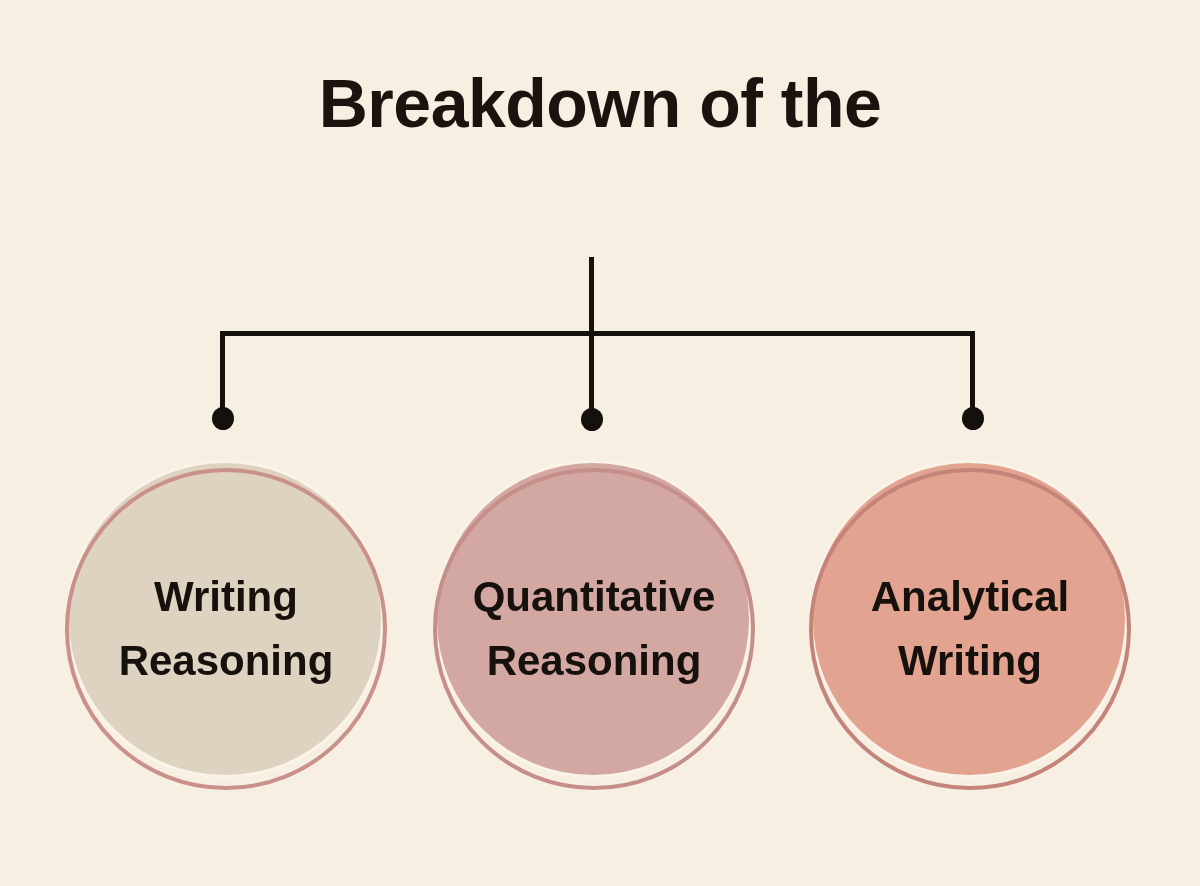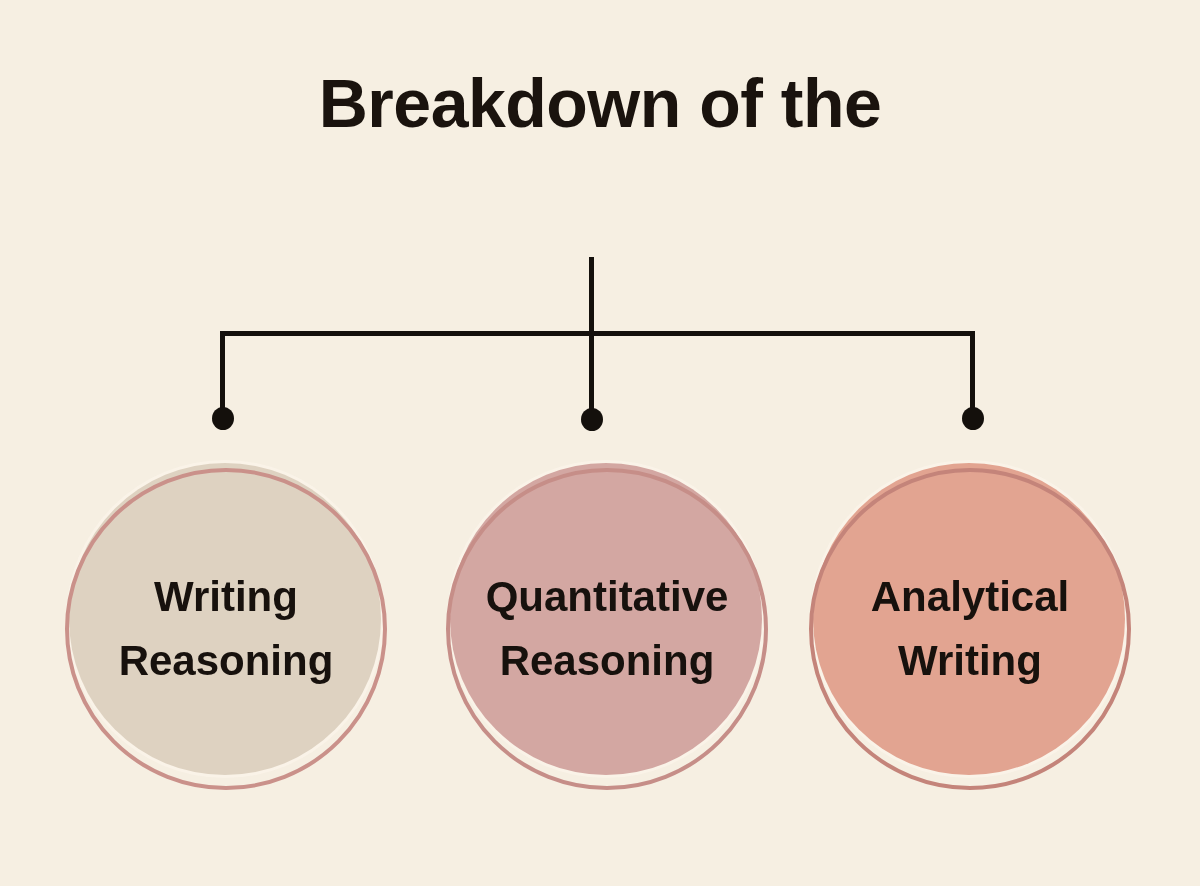--- a/index.html
+++ b/index.html
@@ -45,21 +45,21 @@
   .cdot.d3 { left: 962px; top: 407px; }
 
   
   .node {
     position: absolute;
     width: 322px;
     height: 322px;
     top: 468px;
   }
   .node.n1 { left: 65px;  }
-  .node.n2 { left: 446px; text-decoration: underline; }
+  .node.n2 { left: 433px; text-decoration: underline; }
   .node.n3 { left: 809px; }
 
   .node-fill {
     position: absolute;
     left: 4px;
     top: -5px;
     width: 312px;
     height: 312px;
     border-radius: 50%;
     box-shadow: 0 0 0 3px rgba(250, 243, 233, 0.85);

